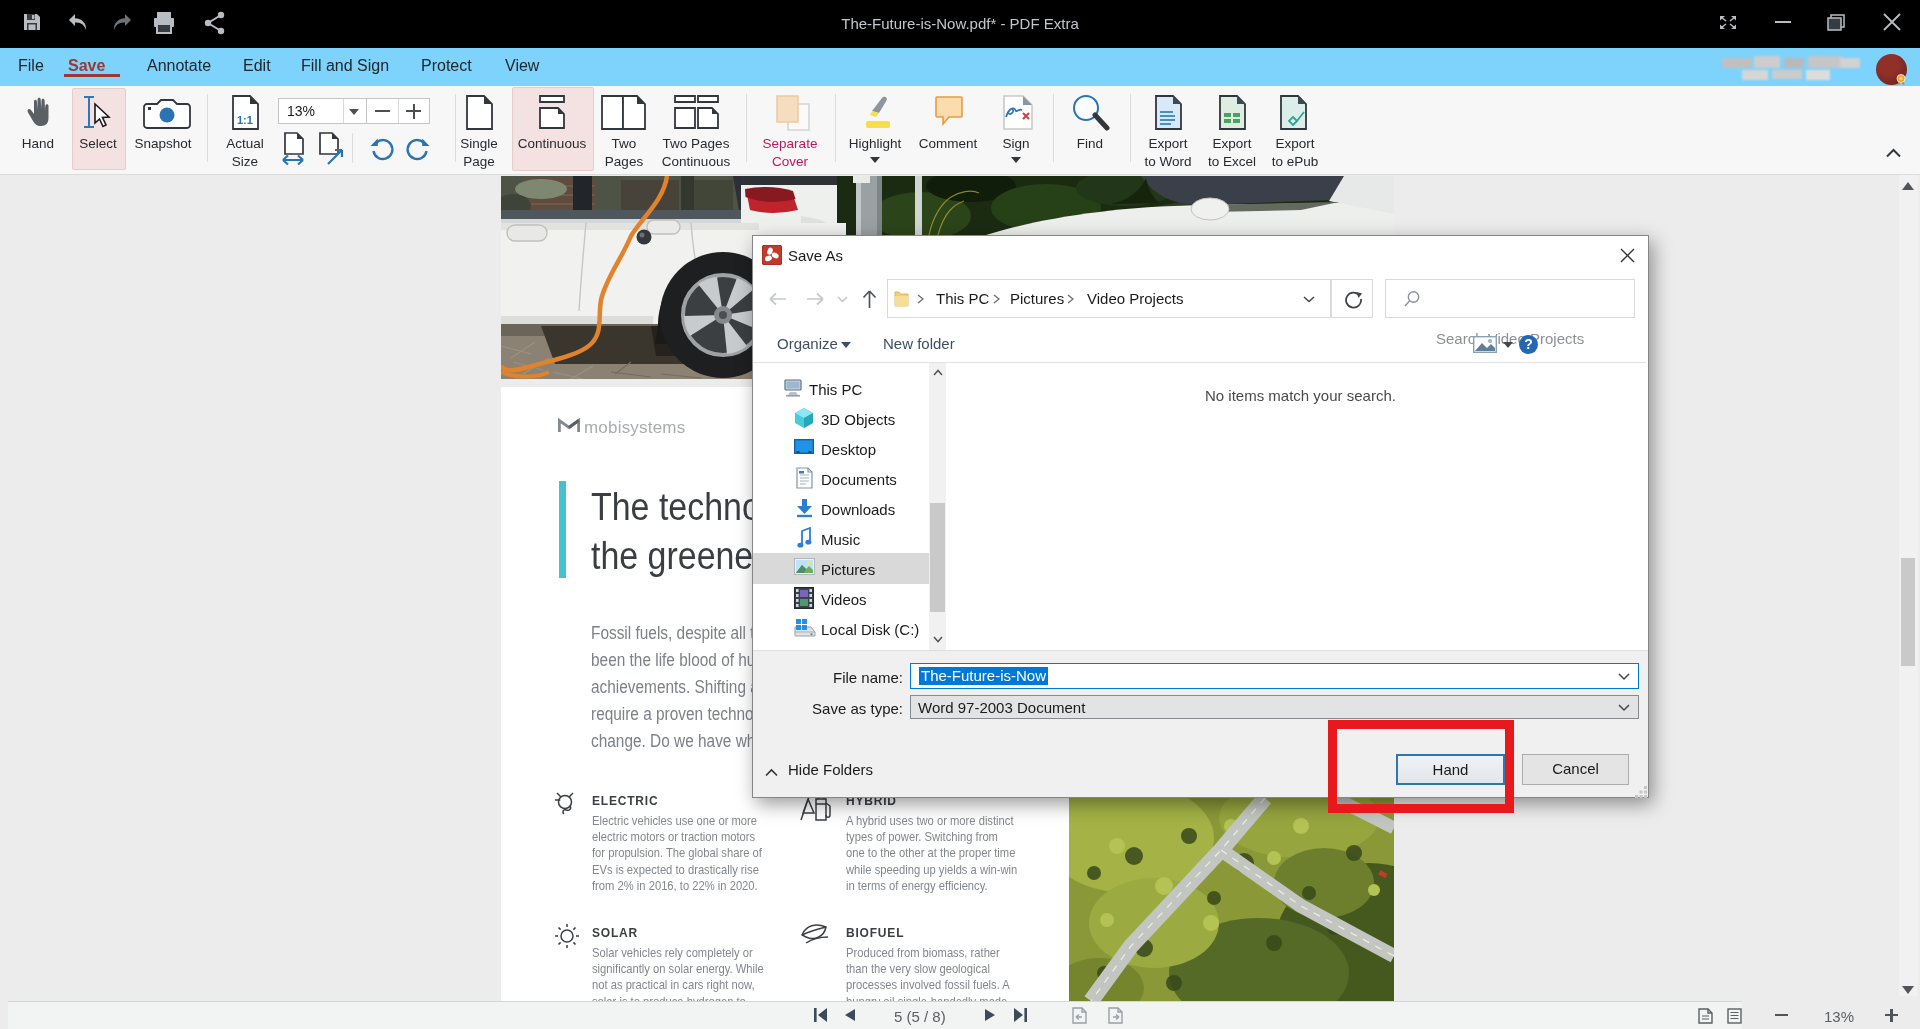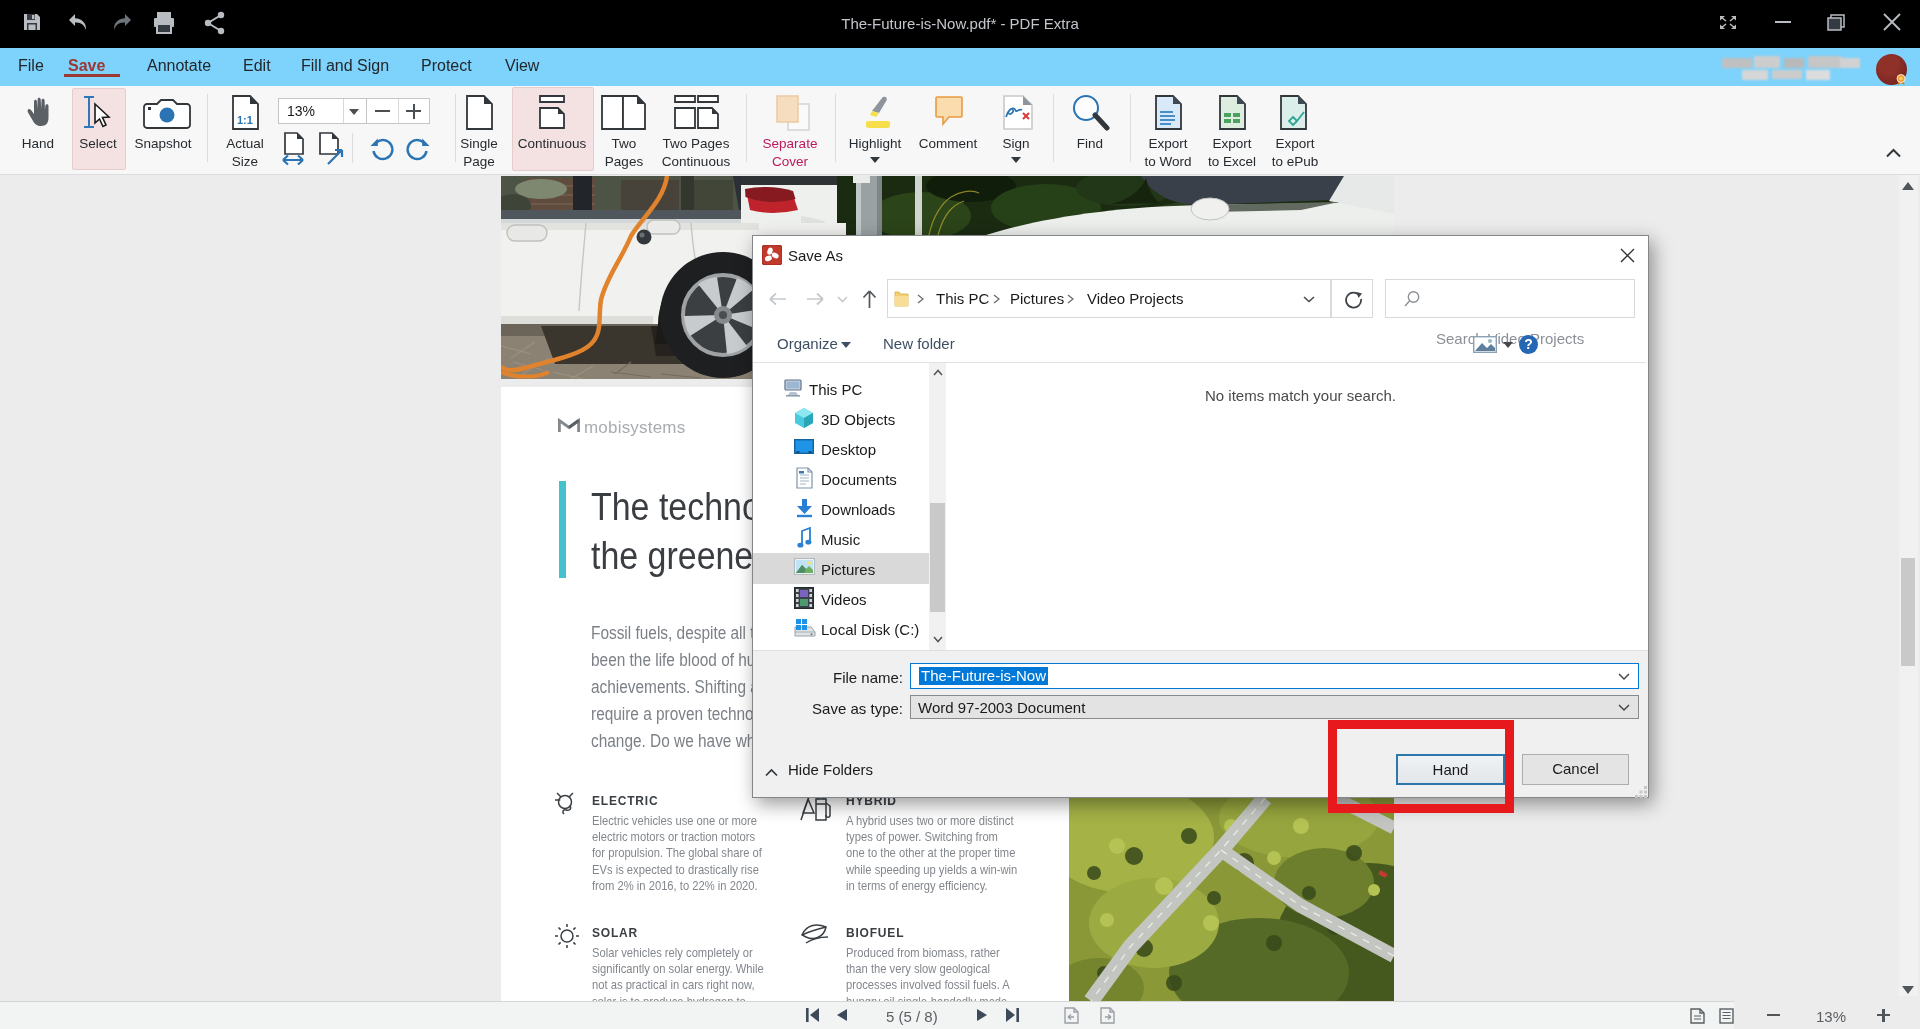--- a/index.html
+++ b/index.html
@@ -15,21 +15,21 @@
 
 #toolbar{position:absolute;left:0;top:86px;width:1920px;height:88px;background:#f7f7f7;border-bottom:1px solid #dcdcdc;}
 .tsep{position:absolute;width:1px;background:#dcdcdc;top:8px;height:68px;}
 .tlabel{position:absolute;font-size:13.5px;color:#262b30;text-align:center;line-height:18px;top:49px;}
 .glabel{color:#be185d;}
 .hl{position:absolute;background:#f4e2e2;border:1px solid #e7cccc;border-radius:2px;}
 
 #docarea{position:absolute;left:0;top:174px;width:1920px;height:827px;background:#ececec;overflow:hidden;}
 #page5{position:absolute;left:501px;top:213px;width:893px;height:614px;background:#ffffff;}
 
-#statusbar{position:absolute;left:0;top:1001px;width:1734px;height:28px;background:#f2f3f3;border-top:1px solid #d5d5d5;box-sizing:border-box;}
+#statusbar{position:absolute;left:8px;top:1001px;width:1734px;height:28px;background:#f2f3f3;border-top:1px solid #d5d5d5;box-sizing:border-box;}
 .sbtext{position:absolute;top:6px;font-size:15px;color:#5a5f64;}
 
 #dialog{position:absolute;left:752px;top:235px;width:895px;height:561px;background:#ffffff;border:1px solid #84878a;box-shadow:4px 6px 18px rgba(0,0,0,0.4);}
 .dtext{font-size:15px;color:#1a1a1a;}
 .gray15{font-size:15px;color:#777b80;margin-top:40px;}
 .navbox{position:absolute;background:#fff;border:1px solid #d9d9d9;box-sizing:border-box;}
 .pitem{position:absolute;left:0;width:176px;height:30px;}
 .pitem .lbl{position:absolute;left:68px;top:7px;font-size:15px;color:#1a1a1a;white-space:nowrap;}
 #redrect{position:absolute;left:1328px;top:720px;width:186px;height:93px;border:9px solid #e8191c;box-sizing:border-box;z-index:60;}
 </style>

